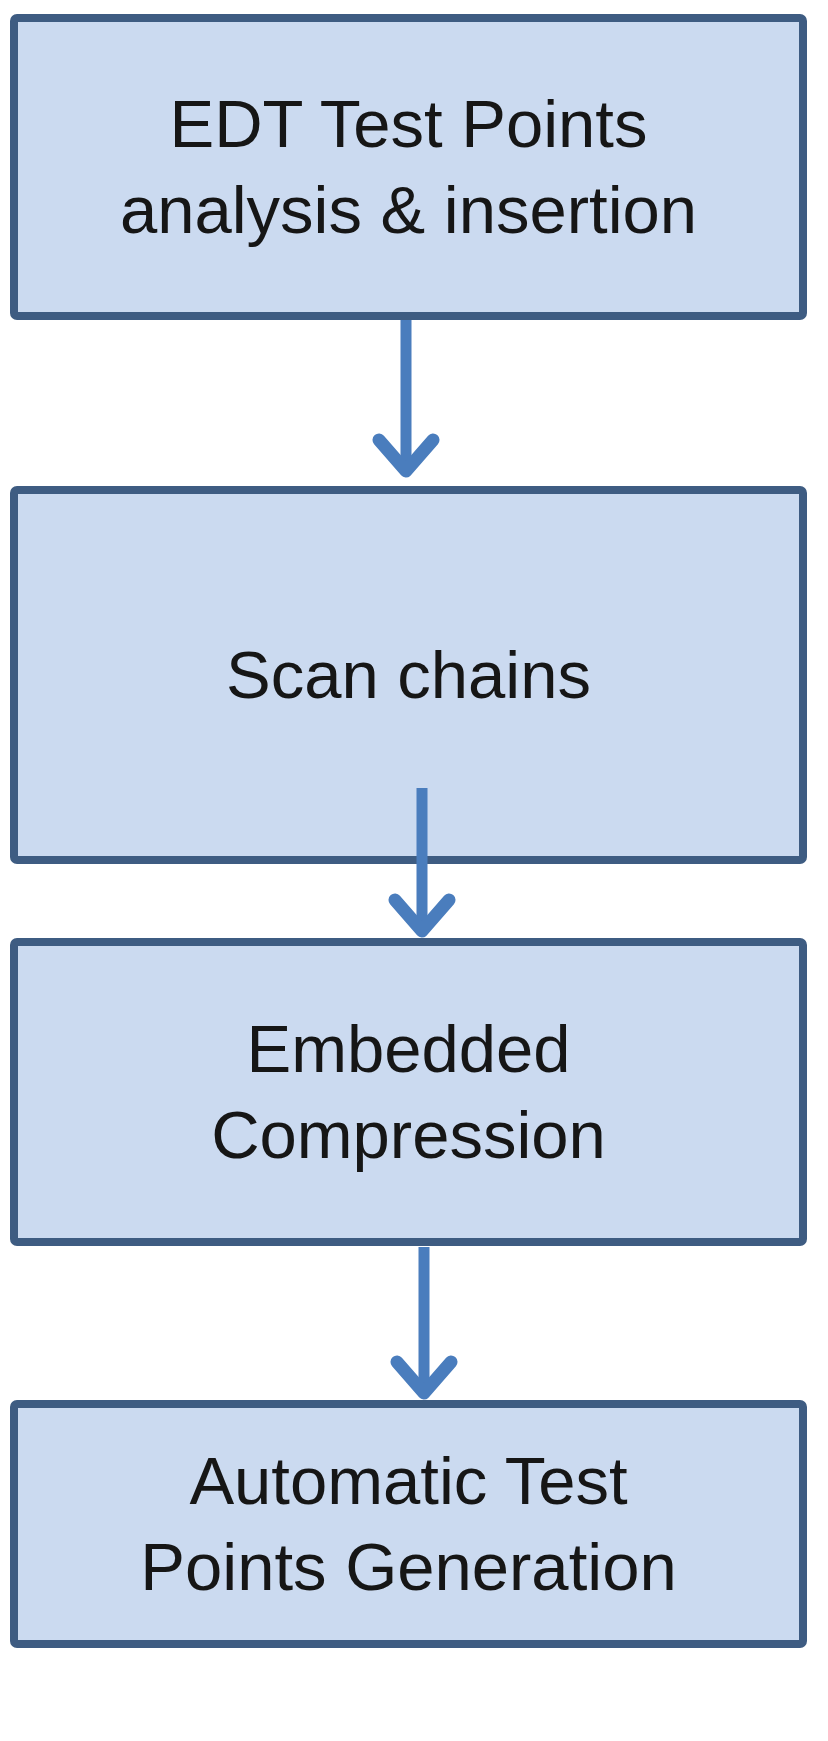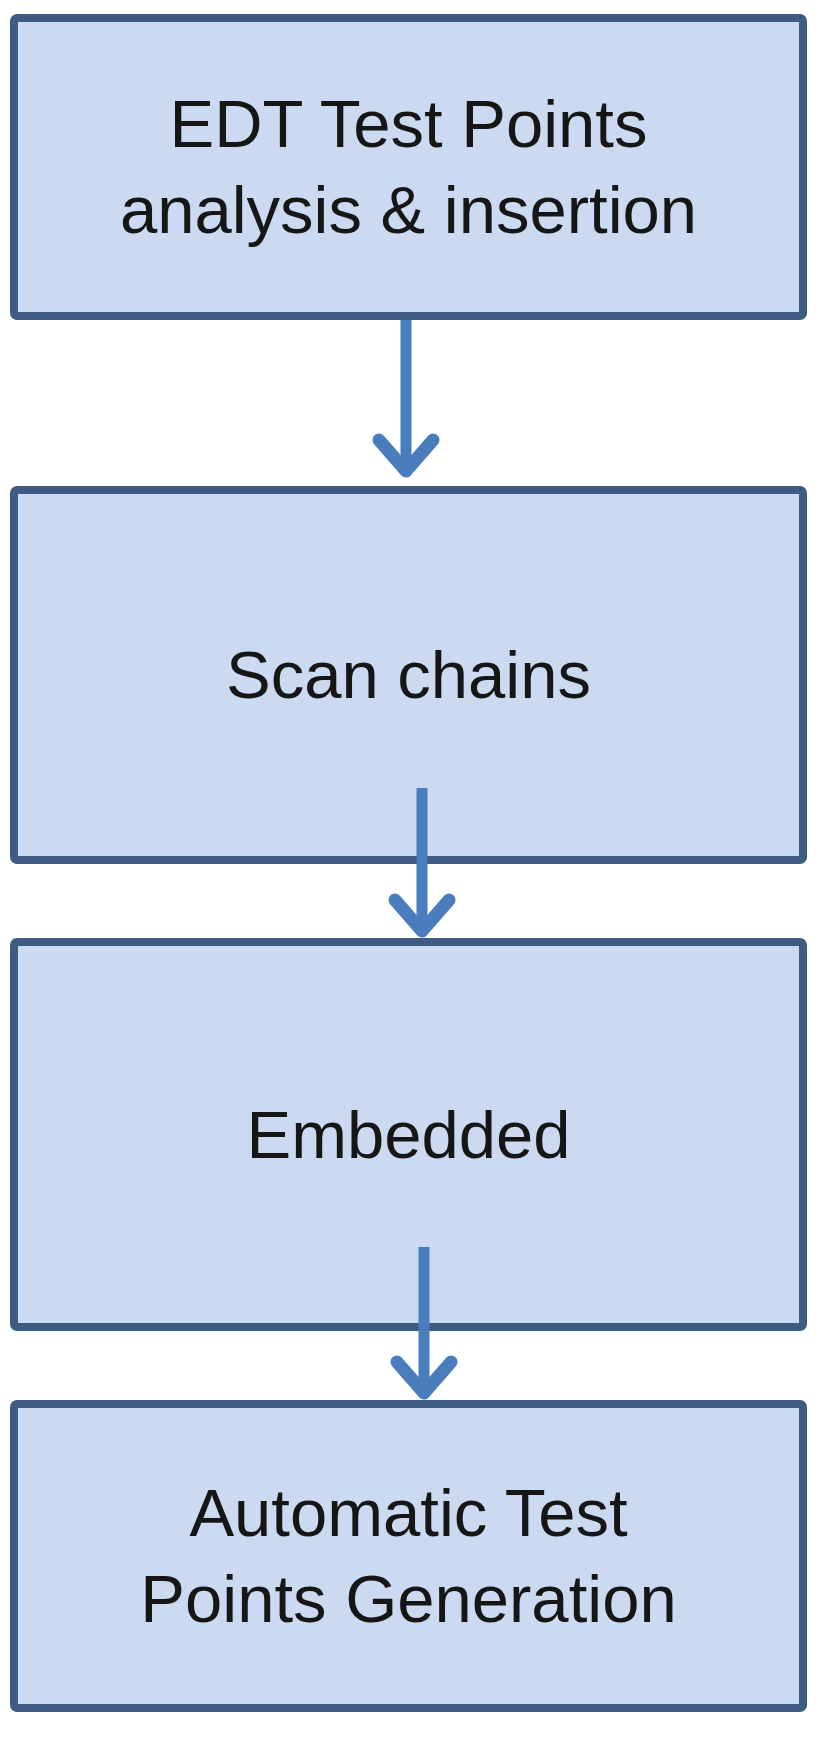--- a/index.html
+++ b/index.html
@@ -30,22 +30,22 @@
   .node-label {
     text-align: center;
     color: var(--text, #161616);
     font-size: 67px;
     line-height: 86px;
     letter-spacing: 0px;
     white-space: nowrap;
   }
   .node-1 { top: 14px;   height: 306px; }
   .node-2 { top: 458px;  height: 378px; margin-top: 28px; }
-  .node-3 { top: 938px;  height: 393px; }
-  .node-4 { top: 1400px; height: 312px; }
+  .node-3 { top: 938px;  height: 308px; }
+  .node-4 { top: 1400px; height: 248px; }
   .arrow {
     position: absolute;
     color: var(--arrow, #4A7DBD);
     display: block;
   }
   .arrow-1 { left: 361px; top: 320px; }
   .arrow-2 { left: 377px; top: 788px; }
   .arrow-3 { left: 379px; top: 1247px; }
 </style>
 </head>
@@ -72,20 +72,21 @@
   </div>
 
   <svg class="arrow arrow-2" width="90" height="150" viewBox="0 0 90 150" aria-hidden="true">
     <line x1="45" y1="0" x2="45" y2="141" stroke="currentColor" stroke-width="11"></line>
     <polyline points="18,112 45,143 72,112" fill="none" stroke="currentColor" stroke-width="13" stroke-linecap="round" stroke-linejoin="round"></polyline>
   </svg>
 
   <div class="node node-3">
     <div class="node-label">
       <div>Embedded</div>
+      <div>Compression</div>
     </div>
   </div>
 
   <svg class="arrow arrow-3" width="90" height="153" viewBox="0 0 90 153" aria-hidden="true">
     <line x1="45" y1="0" x2="45" y2="144" stroke="currentColor" stroke-width="11"></line>
     <polyline points="18,115 45,146 72,115" fill="none" stroke="currentColor" stroke-width="13" stroke-linecap="round" stroke-linejoin="round"></polyline>
   </svg>
 
   <div class="node node-4">
     <div class="node-label">

